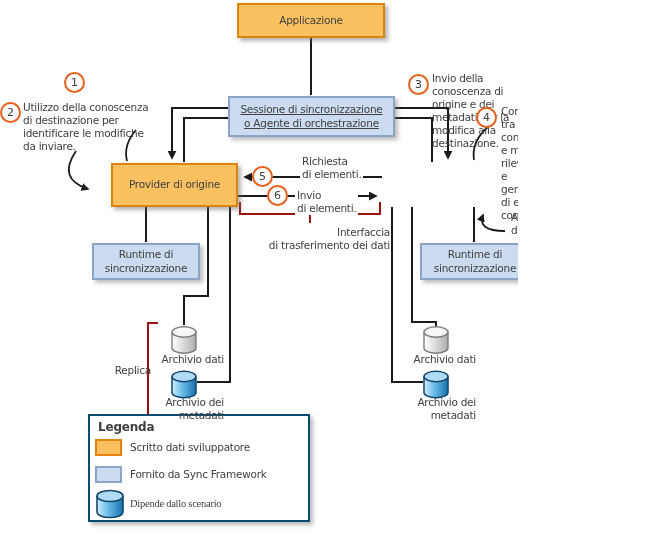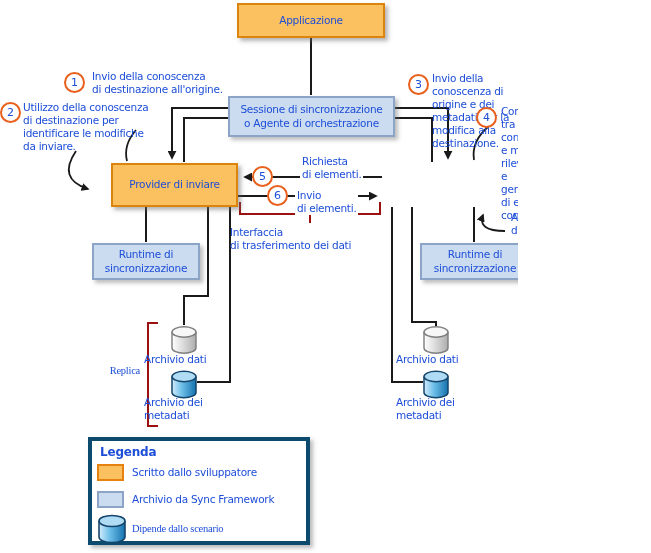--- a/index.html
+++ b/index.html
@@ -1,31 +1,31 @@
 <!DOCTYPE html>
 <html><head>
 <meta charset="utf-8">
 <style>
   html,body{margin:0;padding:0;background:#fff;}
   .canvas{position:relative;width:518px;height:553px;background:#ffffff;overflow:hidden;
-          font-family:"DejaVu Sans","Liberation Sans",sans-serif;color:#1d4ed8;border-radius:30px;}
+          font-family:"DejaVu Sans","Liberation Sans",sans-serif;color:#404040;border-radius:30px;}
   svg.layer{position:absolute;left:0;top:0;z-index:1;}
   .box{position:absolute;box-sizing:border-box;display:flex;align-items:center;justify-content:center;
        text-align:center;font-size:10.5px;line-height:1.3;letter-spacing:-0.25px;white-space:pre-line;z-index:2;}
   .orange{background:#FBC161;border:2px solid #DB840E;box-shadow:3px 3px 4px rgba(110,110,110,.5);}
   .blue{background:#CCDCF0;border:2px solid #8CA5C6;box-shadow:3px 3px 4px rgba(110,110,110,.45);}
   .note{position:absolute;font-size:10.5px;line-height:13px;letter-spacing:-0.25px;white-space:pre-line;z-index:3;}
   .on-line{background:#ffffff;padding:0 2px;z-index:4;}
-  .center{text-align:left;}
+  .center{text-align:right;}
   .right{text-align:right;}
   .num{position:absolute;width:21px;height:21px;border-radius:50%;border:2px solid #E8601C;background:#fff;
        box-sizing:border-box;display:flex;align-items:center;justify-content:center;
        font-size:11px;letter-spacing:0;z-index:5;}
-  .legend{position:absolute;left:88px;top:437px;width:222px;height:108px;background:#fff;
-          border:4px solid #0c4a6e;box-shadow:3px 3px 4px rgba(120,120,120,.5);box-sizing:border-box;z-index:2;}
+  .legend{position:absolute;left:88px;top:414px;width:222px;height:108px;background:#fff;
+          border:2px solid #0c4a6e;box-shadow:3px 3px 4px rgba(120,120,120,.5);box-sizing:border-box;z-index:2;}
   .legend-title{position:absolute;left:8px;top:4px;font-weight:bold;font-size:12px;letter-spacing:-0.2px;}
   .sw{position:absolute;width:27px;height:17px;box-sizing:border-box;}
   .sw-o{left:5px;top:23px;background:#FBC161;border:2px solid #E8820E;}
   .sw-b{left:5px;top:50px;background:#CCDCF0;border:2px solid #8CA5C6;}
   .legend-cyl{position:absolute;left:3px;top:71px;}
   .legend-label{position:absolute;left:40px;font-size:10.5px;letter-spacing:-0.25px;}
 </style>
 </head>
 <body>
 
@@ -90,71 +90,69 @@
       <path d="M424,332 v16 a12,5.2 0 0 0 24,0 V332" fill="url(#gGray)" stroke="#7d7d7d" stroke-width="1.4"></path>
       <ellipse cx="436" cy="332" rx="12" ry="5.2" fill="#F7F7F7" stroke="#7d7d7d" stroke-width="1.4"></ellipse>
     </g>
     <g>
       <path d="M424,376.5 v16 a12,5.2 0 0 0 24,0 V376.5" fill="url(#gBlue)" stroke="#16456B" stroke-width="1.5"></path>
       <ellipse cx="436" cy="376.5" rx="12" ry="5.2" fill="#AFDCF4" stroke="#16456B" stroke-width="1.5"></ellipse>
     </g>
   </svg>
 
   <div class="box orange" style="left:237px;top:3px;width:148px;height:35px;">Applicazione</div>
-  <div class="box blue" style="left:228px;top:96px;width:167px;height:41px;">Sessione di sincronizzazione
+  <div class="box blue" style="left:228px;top:96px;width:167px;height:41px;text-decoration:underline;">Sessione di sincronizzazione
 o Agente di orchestrazione</div>
-  <div class="box orange" style="left:111px;top:163px;width:127px;height:44px;">Provider di inviare</div>
+  <div class="box orange" style="left:111px;top:163px;width:127px;height:44px;">Provider di origine</div>
   <div class="box blue" style="left:92px;top:243px;width:108px;height:37px;">Runtime di
 sincronizzazione</div>
   <div class="box blue" style="left:420px;top:243px;width:110px;height:37px;">Runtime di
 sincronizzazione</div>
 
   <div class="num" style="left:64px;top:72px;">1</div>
   <div class="num" style="left:0px;top:102px;">2</div>
   <div class="num" style="left:408px;top:74px;">3</div>
   <div class="num" style="left:476px;top:107px;">4</div>
   <div class="num" style="left:252px;top:166px;">5</div>
   <div class="num" style="left:267px;top:185px;">6</div>
   <div class="num" style="left:575px;top:207px;">7</div>
 
-  <div class="note" style="left:92px;top:70px;">Invio della conoscenza
-di destinazione all'origine.</div>
   <div class="note" style="left:23px;top:101px;">Utilizzo della conoscenza
 di destinazione per
 identificare le modifiche
 da inviare.</div>
   <div class="note" style="left:432px;top:72px;">Invio della conoscenza di origine e dei
 metadati per la modifica alla destinazione.</div>
   <div class="note" style="left:501px;top:105px;">Confronto tra conoscenza
 e modifiche; rilevamento
 e generazione di eventuali
 conflitti.</div>
   <div class="note on-line" style="left:300px;top:155px;">Richiesta
 di elementi.</div>
   <div class="note on-line" style="left:295px;top:189px;">Invio
 di elementi.</div>
   <div class="note" style="left:511px;top:211px;">Applicazione
 di elementi.</div>
 
   <div class="note center" style="left:230px;top:226px;width:160px;">Interfaccia
 di trasferimento dei dati</div>
-  <div class="note right" style="left:88px;top:364px;width:52px;font-family:Liberation Serif, serif;">Replica</div>
+  <div class="note right" style="left:99px;top:364px;width:52px;">Replica</div>
   <div class="note center" style="left:144px;top:353px;width:80px;">Archivio dati</div>
   <div class="note center" style="left:144px;top:396px;width:80px;">Archivio dei
 metadati</div>
   <div class="note center" style="left:396px;top:353px;width:80px;">Archivio dati</div>
   <div class="note center" style="left:396px;top:396px;width:80px;">Archivio dei
 metadati</div>
 
   <div class="legend">
     <div class="legend-title">Legenda</div>
     <div class="sw sw-o"></div>
-    <div class="legend-label" style="top:25px;">Scritto dallo sviluppatore</div>
+    <div class="legend-label" style="top:25px;">Scritto dati sviluppatore</div>
     <div class="sw sw-b"></div>
-    <div class="legend-label" style="top:52px;">Archivio da Sync Framework</div>
+    <div class="legend-label" style="top:52px;">Fornito da Sync Framework</div>
     <svg class="legend-cyl" width="34" height="34">
       <path d="M4,9 v16 a13,5.5 0 0 0 26,0 V9" fill="url(#gBlue)" stroke="#16456B" stroke-width="1.6"></path>
       <ellipse cx="17" cy="9" rx="13" ry="5.5" fill="#AFDCF4" stroke="#16456B" stroke-width="1.6"></ellipse>
     </svg>
     <div class="legend-label" style="top:82px;font-family:Liberation Serif, serif;">Dipende dallo scenario</div>
   </div>
 
 </div>
 
 </body></html>

